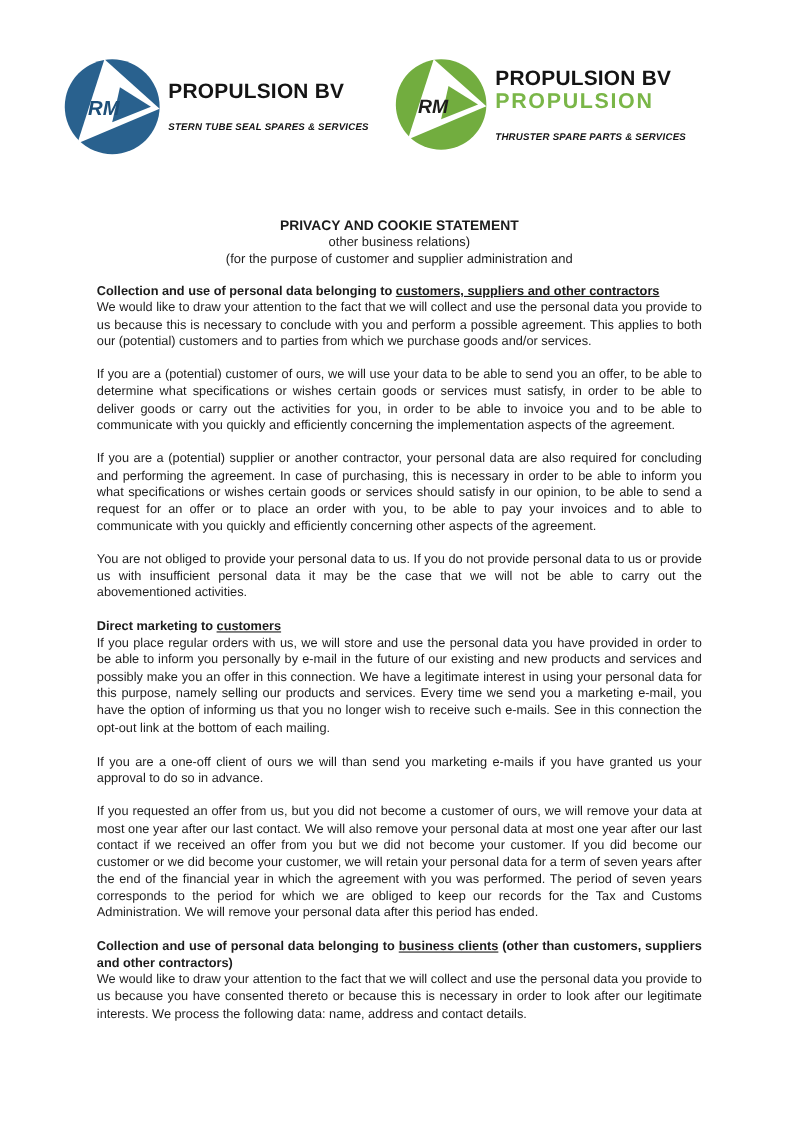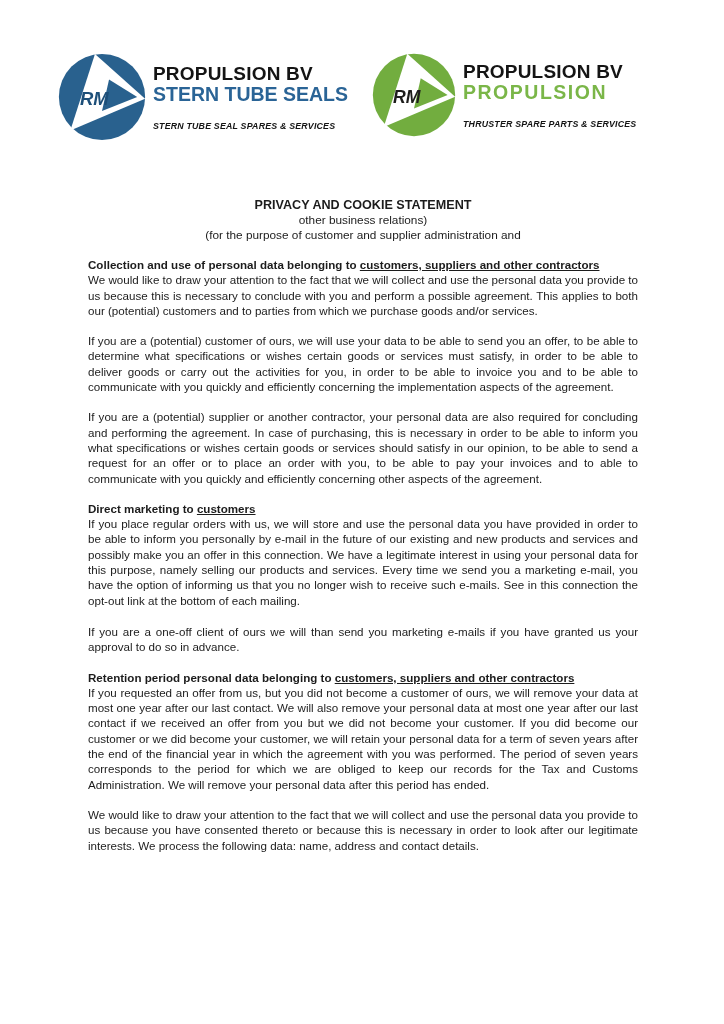--- a/index.html
+++ b/index.html
@@ -49,21 +49,20 @@
 
   <div class="logo">
     <svg class="logo-mark" width="88" height="88" viewBox="0 0 100 100">
       <circle cx="50" cy="50" r="49" fill="#29618e"></circle>
       <polygon points="42,1 14,88 99,52" fill="#ffffff"></polygon>
       <polygon points="58,30 50,66 90,50" fill="#29618e"></polygon>
       <text x="25" y="59" font-size="21" font-weight="bold" font-style="italic" font-family="Liberation Sans, sans-serif" fill="#1d4f79">RM</text>
     </svg>
     <div class="logo-text">
       <div class="lt-line1">PROPULSION BV</div>
-      <div class="lt-line2 blue">STERN TUBE SEALS</div>
       <div class="lt-tagline">STERN TUBE SEAL SPARES &amp; SERVICES</div>
     </div>
   </div>
 
   <div class="logo">
     <svg class="logo-mark" width="84" height="84" viewBox="0 0 100 100">
       <circle cx="50" cy="50" r="49" fill="#72ad3f"></circle>
       <polygon points="42,1 14,88 99,52" fill="#ffffff"></polygon>
       <polygon points="58,30 50,66 90,50" fill="#72ad3f"></polygon>
       <text x="25" y="59" font-size="21" font-weight="bold" font-style="italic" font-family="Liberation Sans, sans-serif" fill="#1d1d1b">RM</text>
@@ -82,23 +81,24 @@
   <div class="title-block">
     <div class="doc-title">PRIVACY AND COOKIE STATEMENT</div>
     <div class="subtitle">other business relations)</div>
     <div class="subtitle">(for the purpose of customer and supplier administration and</div>
   </div>
 
   <div class="section-heading"><span>Collection and use of personal data belonging to </span><span class="u">customers, suppliers and other contractors</span></div>
   <p>We would like to draw your attention to the fact that we will collect and use the personal data you provide to us because this is necessary to conclude with you and perform a possible agreement. This applies to both our (potential) customers and to parties from which we purchase goods and/or services.</p>
   <p>If you are a (potential) customer of ours, we will use your data to be able to send you an offer, to be able to determine what specifications or wishes certain goods or services must satisfy, in order to be able to deliver goods or carry out the activities for you, in order to be able to invoice you and to be able to communicate with you quickly and efficiently concerning the implementation aspects of the agreement.</p>
   <p>If you are a (potential) supplier or another contractor, your personal data are also required for concluding and performing the agreement. In case of purchasing, this is necessary in order to be able to inform you what specifications or wishes certain goods or services should satisfy in our opinion, to be able to send a request for an offer or to place an order with you, to be able to pay your invoices and to able to communicate with you quickly and efficiently concerning other aspects of the agreement.</p>
+  <p>You are not obliged to provide your personal data to us. If you do not provide personal data to us or provide us with insufficient personal data it may be the case that we will not be able to carry out the abovementioned activities.</p>
 
   <div class="section-heading"><span>Direct marketing to </span><span class="u">customers</span></div>
   <p class="tight">If you place regular orders with us, we will store and use the personal data you have provided in order to be able to inform you personally by e-mail in the future of our existing and new products and services and possibly make you an offer in this connection. We have a legitimate interest in using your personal data for this purpose, namely selling our products and services. Every time we send you a marketing e-mail, you have the option of informing us that you no longer wish to receive such e-mails. See in this connection the opt-out link at the bottom of each mailing.</p>
   <p>If you are a one-off client of ours we will than send you marketing e-mails if you have granted us your approval to do so in advance.</p>
 
-  <div class="section-heading"><span>Retention period personal data belonging to </span><span class="u">customers, suppliers and other contractors</span></div>
   <p>If you requested an offer from us, but you did not become a customer of ours, we will remove your data at most one year after our last contact. We will also remove your personal data at most one year after our last contact if we received an offer from you but we did not become your customer. If you did become our customer or we did become your customer, we will retain your personal data for a term of seven years after the end of the financial year in which the agreement with you was performed. The period of seven years corresponds to the period for which we are obliged to keep our records for the Tax and Customs Administration. We will remove your personal data after this period has ended.</p>
 
+  <div class="section-heading"><span>Collection and use of personal data belonging to </span><span class="u">business clients</span><span> (other than customers, suppliers and other contractors)</span></div>
   <p>We would like to draw your attention to the fact that we will collect and use the personal data you provide to us because you have consented thereto or because this is necessary in order to look after our legitimate interests. We process the following data: name, address and contact details.</p>
 
 </div>
 
 </body></html>

